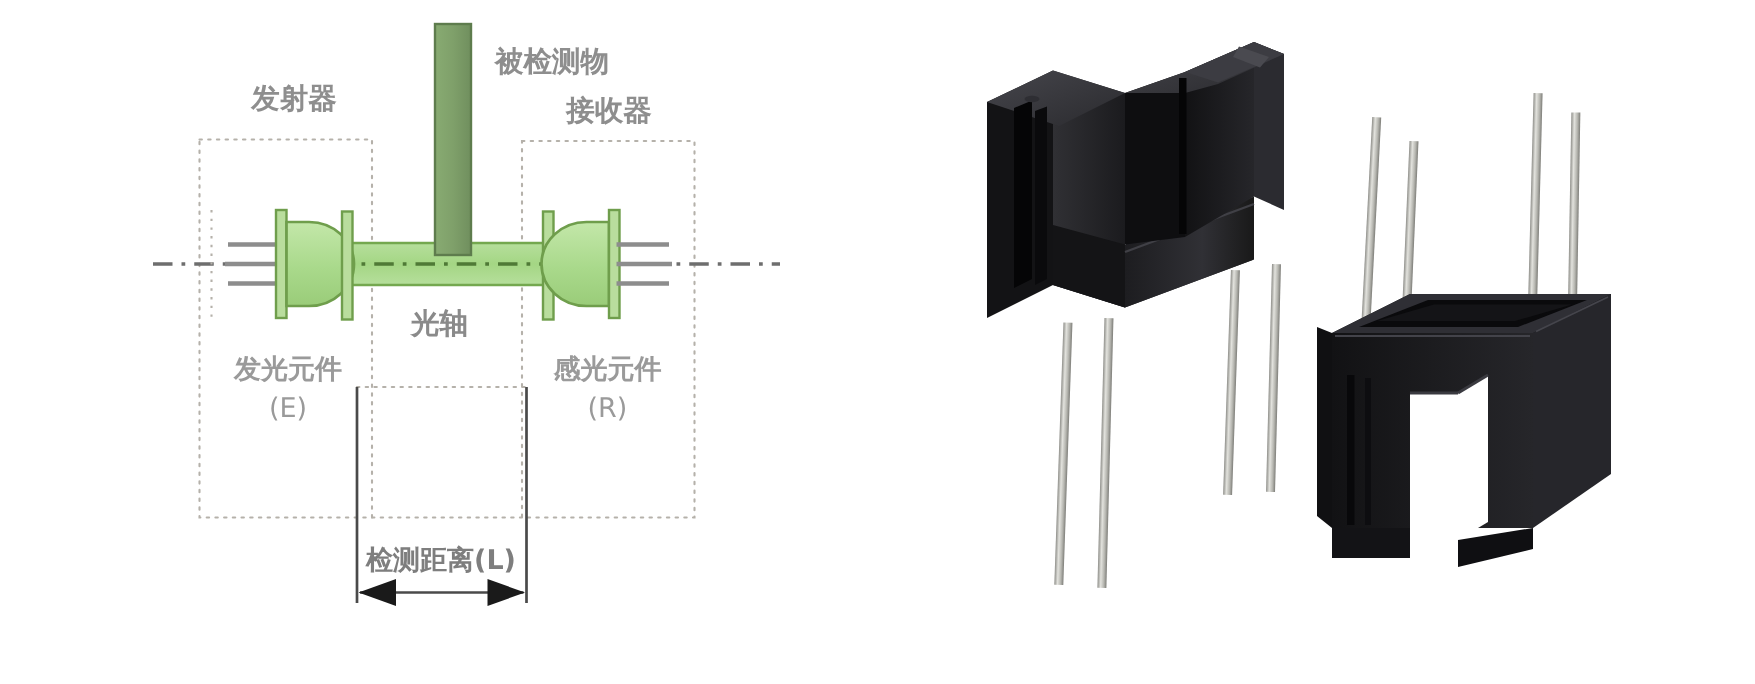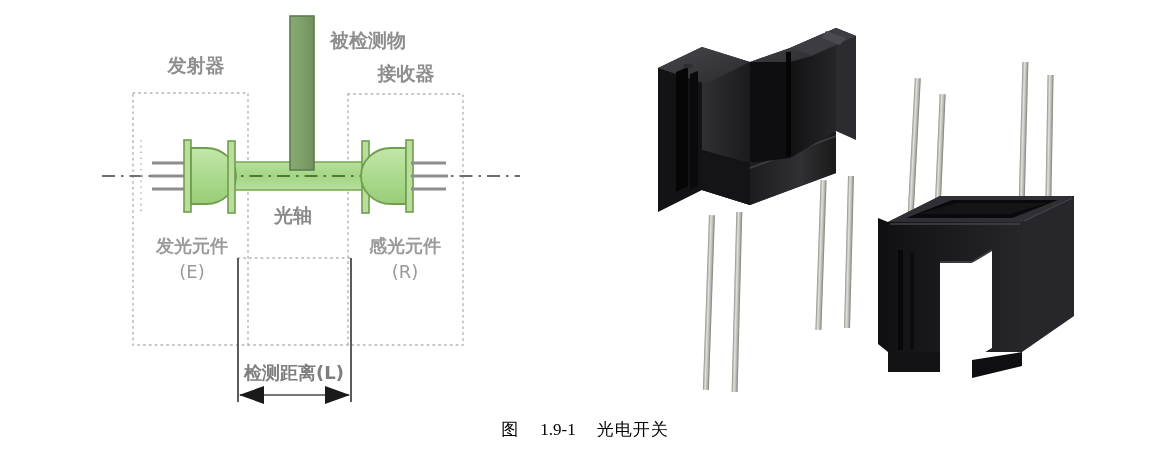--- a/index.html
+++ b/index.html
@@ -252,21 +252,14 @@
           <polygon points="248,352 300,352 300,372 248,372" fill="#131316"></polygon>
           <polygon points="332,360 382,352 382,366 332,378" fill="#0f0f12"></polygon>
 
           <line x1="250" y1="224" x2="380" y2="224" stroke="#43434a" stroke-width="1.4"></line>
           <line x1="384" y1="221" x2="432" y2="198" stroke="#45454c" stroke-width="1.2"></line>
         </g>
       </g>
     </svg>
   </div>
 
-  <div class="caption">
-    <span>图</span>
-    <span>&nbsp;&nbsp;</span>
-    <span class="num">1.9-1</span>
-    <span>&nbsp;&nbsp;</span>
-    <span>光电开关</span>
-  </div>
 
 </div>
 
 </body></html>

